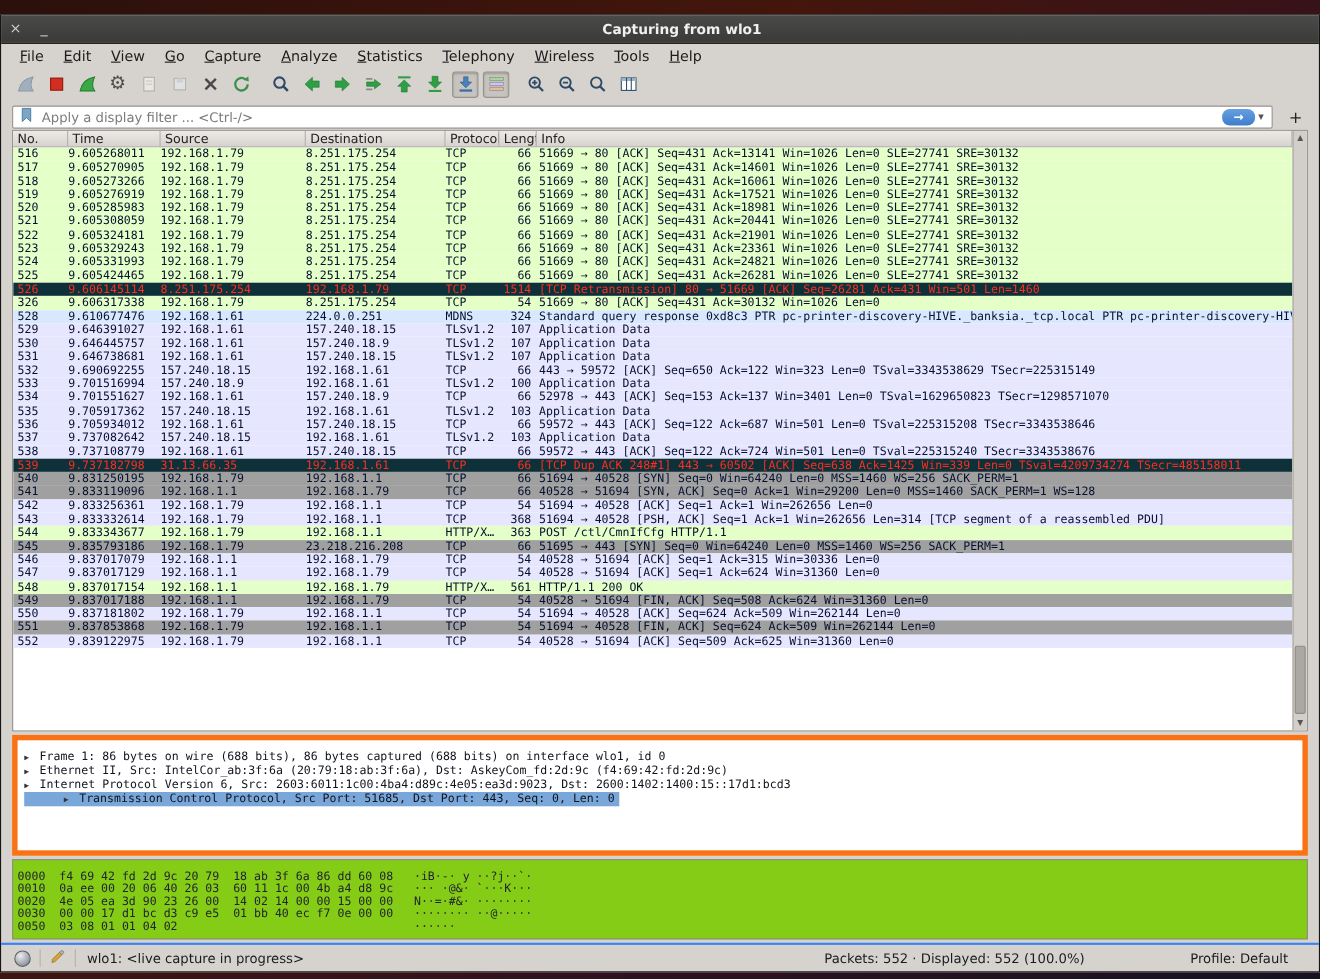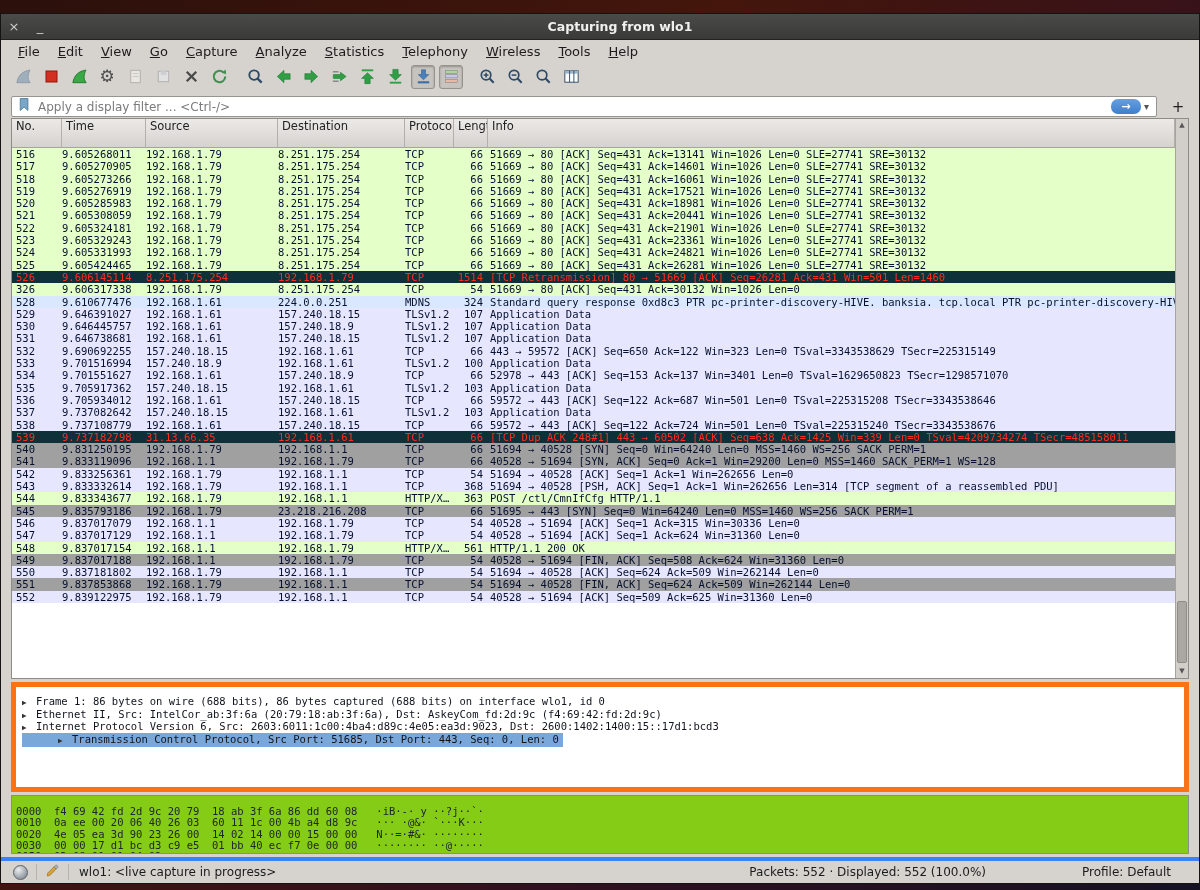--- a/index.html
+++ b/index.html
@@ -32,21 +32,21 @@
   
   .filterbar{flex:0 0 26px;display:flex;align-items:flex-end;padding:0 10px;gap:10px;}
   .filter-wrap{flex:1;height:21px;background:#fff;border:1px solid #98948f;border-radius:2px;display:flex;align-items:center;padding:0 4px;}
   .filter-wrap input{flex:1;border:none;outline:none;font-size:12px;font-family:"DejaVu Sans",sans-serif;color:#333;background:transparent;padding-left:5px;}
   .filter-wrap input::placeholder{color:#7b7b7b;}
   .apply-btn{width:30px;height:15px;border-radius:7px;background:linear-gradient(#66a0e0,var(--accent-blue));display:flex;align-items:center;justify-content:center;color:#fff;font-size:11px;font-weight:bold;line-height:1;}
   .dd-arrow{color:#555;font-size:10px;padding:0 3px;}
   .add-btn{width:22px;height:21px;display:flex;align-items:center;justify-content:center;font-size:15px;color:#222;}
   
   .packet-area{flex:0 0 472px;margin:1px 10px 0;border:1px solid #8f8b86;background:#fff;position:relative;}
-  .phdr{display:grid;grid-template-columns:50px 84px 132px 127px 49px 34px 1fr;height:29px;margin-right:13px;
+  .phdr{display:grid;grid-template-columns:50px 84px 132px 127px 49px 34px 1fr;height:15px;margin-right:13px;
         background:linear-gradient(#eceae7,#d6d3cf);border-bottom:1px solid #a8a49f;}
   .hc{font-size:11.5px;line-height:14px;color:#222;padding:0 4px;border-right:1px solid #b3b0ab;overflow:hidden;white-space:nowrap;}
   .plist{height:530px;overflow:hidden;margin-right:13px;}
   .prow{display:grid;grid-template-columns:50px 84px 132px 127px 49px 34px 1fr;height:12.3px;color:#06102e;}
   .pc{font-family:"DejaVu Sans Mono",monospace;font-size:10.5px;line-height:12.3px;white-space:pre;overflow:hidden;}
   .pc0{padding-left:4px;} .pc5{text-align:right;padding-right:5px;} .pc6{padding-left:2px;}
   .c-http{background:var(--row-http);} .c-tcp{background:var(--row-tcp);}
   .c-udp{background:var(--row-udp);} .c-gray{background:var(--row-synfin);}
   .c-bad{background:var(--row-bad-bg);color:var(--row-bad-fg);}
   .vscroll{position:absolute;top:0;right:0;bottom:0;width:13px;background:#d2cfcb;border-left:1px solid #a7a39e;}
@@ -57,21 +57,21 @@
   .details{flex:0 0 110px;margin:3px 10px 0;background:#fff;border:5px solid #f97316;padding:3px 0 0 6px;overflow:hidden;}
   .drow{height:12.5px;white-space:pre;}
   .dcontent{display:inline-block;font-family:"DejaVu Sans Mono",monospace;font-size:10.5px;line-height:12.5px;color:#10131c;padding-right:4px;}
   .dcontent.sel{background:var(--selection);padding-left:36px;}
   .tri{display:inline-block;width:14px;font-size:7.5px;color:#333;}
   .splitter{flex:0 0 3px;}
   
   .hexpane{flex:1 1 auto;margin:0 10px 3px;background:#84cc16;border:1px solid #8f8b86;padding:10px 0 0 4px;overflow:hidden;}
   .hrow{font-family:"DejaVu Sans Mono",monospace;font-size:10.5px;line-height:11.3px;white-space:pre;color:#22252c;}
   
-  .statusbar{flex:0 0 26px;border-top:4px solid #3b82f6;display:flex;align-items:center;padding:0 12px;font-size:12px;color:#1b1b1b;}
+  .statusbar{flex:0 0 26px;border-top:2px solid #3b82f6;display:flex;align-items:center;padding:0 12px;font-size:12px;color:#1b1b1b;}
   .expert{width:15px;height:15px;border-radius:50%;border:1px solid #5c6166;
           background:radial-gradient(circle at 35% 30%,#eceef0,#9aa1a8 65%,#6e757c);}
   .sep{width:1px;height:16px;background:#b5b1ac;margin:0 8px;}
   .cap-text{margin-left:2px;}
   .packets{margin-left:auto;}
   .profile{margin-left:96px;width:105px;}
 </style>
 </head>
 <body>
 

